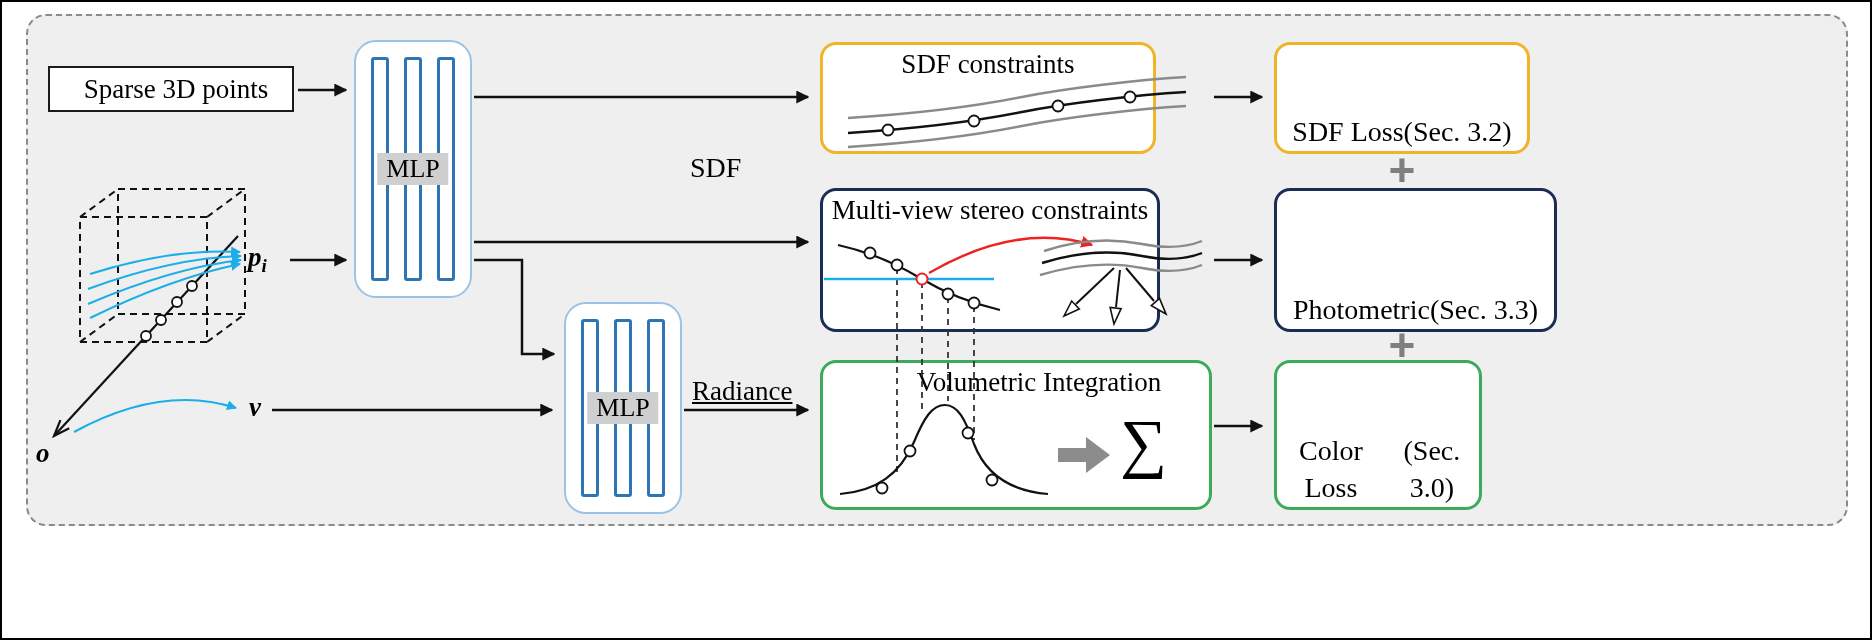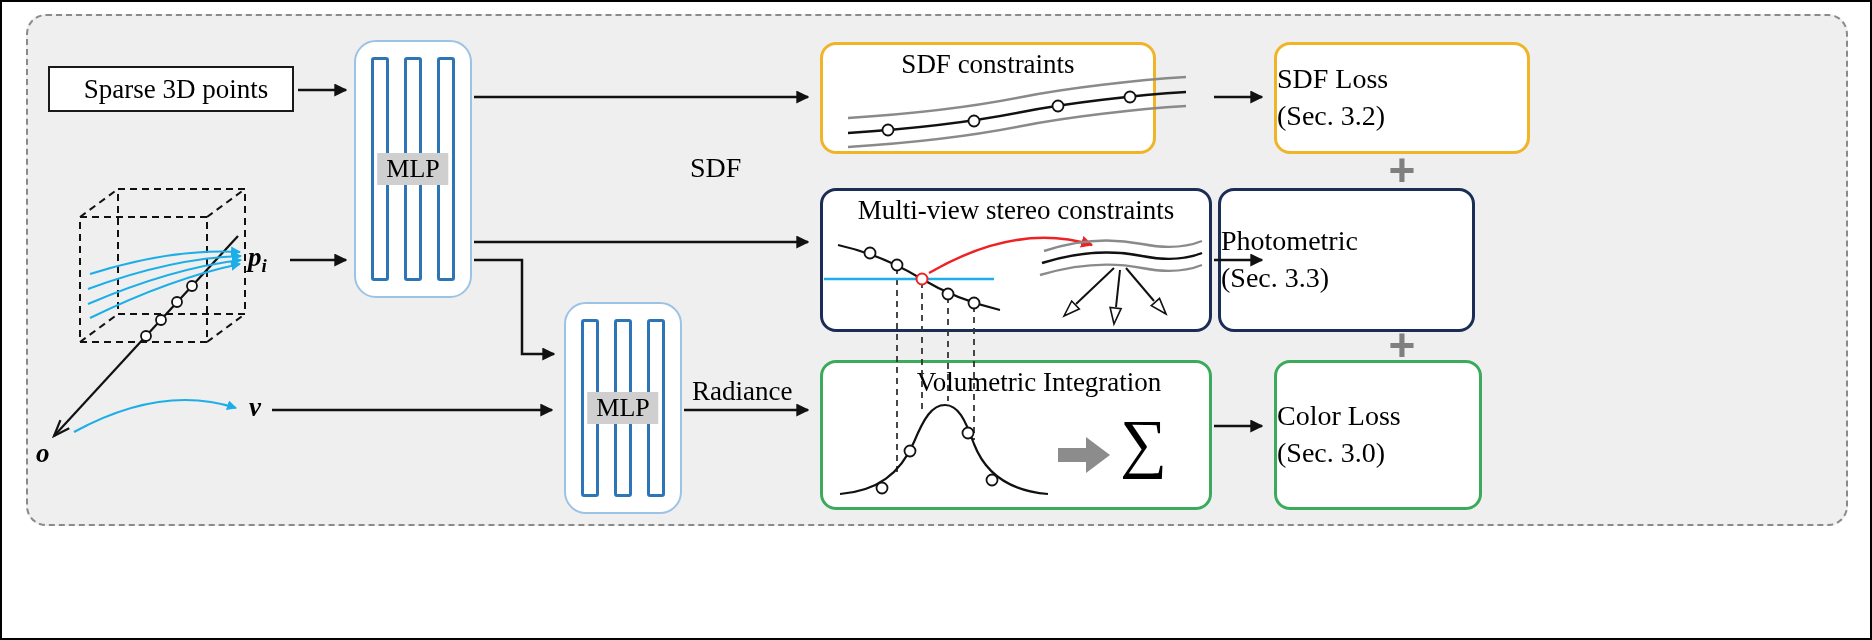--- a/index.html
+++ b/index.html
@@ -24,31 +24,31 @@
   #mlp1 .mlp-bar{height:224px}
   #mlp2 .mlp-bar{height:178px}
   .b1{left:15px}.b2{left:48px}.b3{left:81px}
   .mlp-label{position:absolute;left:50%;top:50%;transform:translate(-50%,-50%);
              background:#cfcfcf;padding:1px 9px;font-size:26px;color:#000;white-space:nowrap;}
   
   .cbox{position:absolute;background:#fff;border:3px solid #000;border-radius:16px;}
   .cbox .title{text-align:center;font-size:27px;color:#000;padding-top:4px;white-space:nowrap;}
   .yellow{border-color:var(--yellow)} .navy{border-color:var(--navy)} .green{border-color:var(--green)}
   #box-sdfc{left:818px;top:40px;width:336px;height:112px;}
-  #box-mvs{left:818px;top:186px;width:392px;height:144px;}
+  #box-mvs{left:818px;top:186px;width:340px;height:144px;}
   #box-vol{left:818px;top:358px;width:392px;height:150px;padding-left:46px;}
-  .loss{display:flex;flex-direction:column;justify-content:center;align-items:flex-start;
+  .loss{display:flex;flex-direction:row;justify-content:center;align-items:flex-end;
         text-align:center;font-size:28px;line-height:1.32;color:#000;}
   #box-sdfloss{left:1272px;top:40px;width:256px;height:112px;}
-  #box-photo{left:1216px;top:186px;width:257px;height:144px;}
+  #box-photo{left:1272px;top:186px;width:283px;height:144px;}
   #box-color{left:1272px;top:358px;width:208px;height:150px;}
   
   .edge-label{position:absolute;font-size:28px;color:#000;white-space:nowrap;}
   #lbl-sdf{left:688px;top:150px;font-family:Liberation Serif, serif;}
-  #lbl-radiance{left:690px;top:374px;font-size:27px;}
+  #lbl-radiance{left:690px;top:374px;font-size:27px;text-decoration:underline;}
   .mathlbl{position:absolute;font-style:italic;font-weight:bold;font-size:27px;color:#000;}
   .mathlbl sub{font-size:19px;font-weight:bold;}
   #lbl-p{left:246px;top:240px;}
   #lbl-v{left:247px;top:390px;}
   #lbl-o{left:34px;top:436px;}
   .plus{position:absolute;left:1368px;width:64px;text-align:center;
         font-family:"Liberation Sans",sans-serif;font-weight:700;font-size:46px;line-height:42px;color:var(--plusgray);}
   #plus1{top:147px;} #plus2{top:322px;}
   #sigma{position:absolute;left:1118px;top:408px;font-size:66px;line-height:1;color:#000;}
   #overlay{position:absolute;left:0;top:0;pointer-events:none;}

